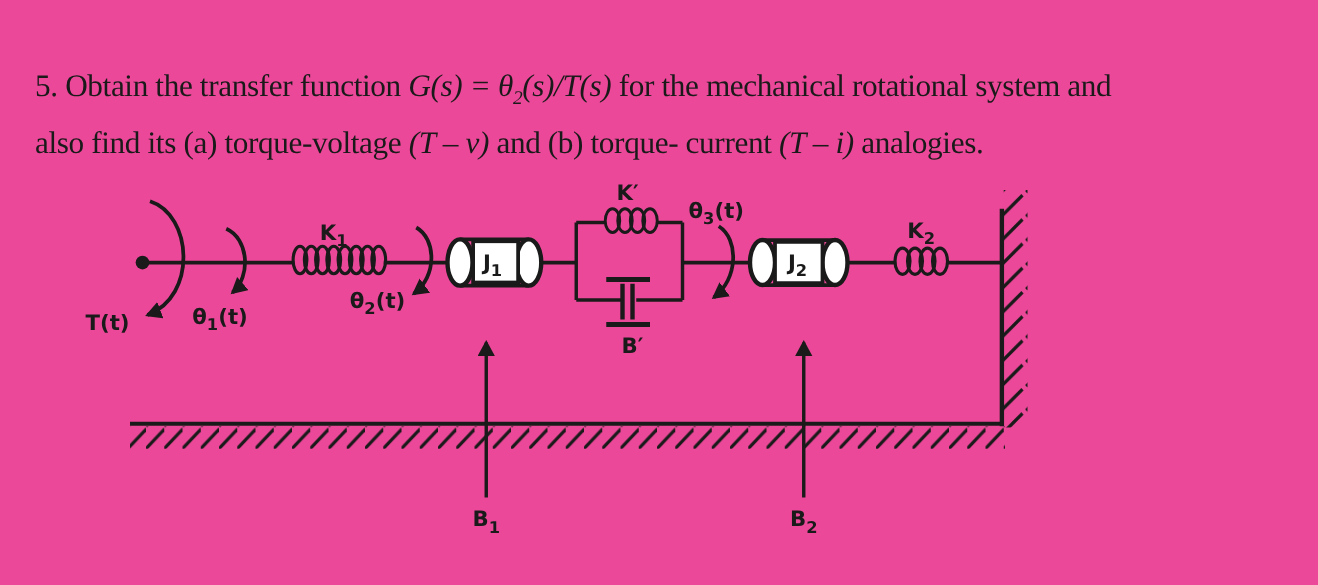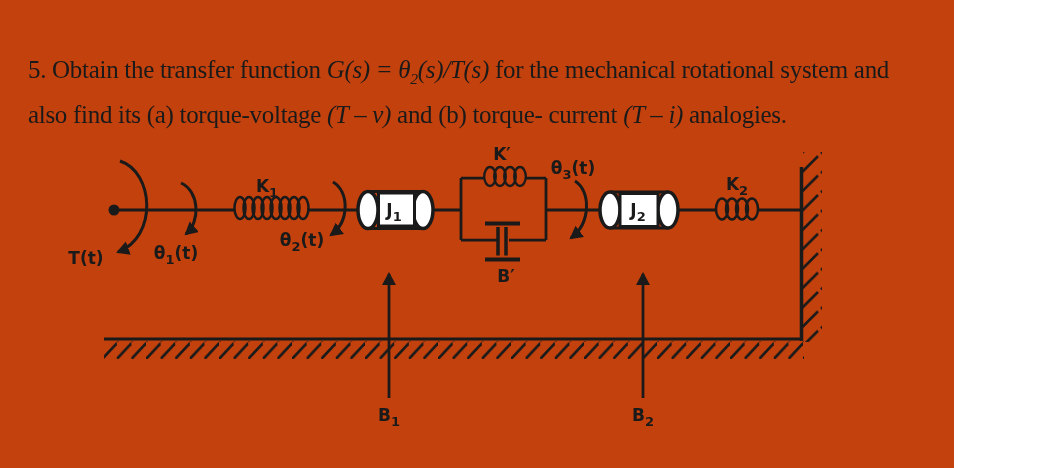--- a/index.html
+++ b/index.html
@@ -1,16 +1,16 @@
 <!DOCTYPE html>
 <html><head>
 <meta charset="utf-8">
 <style>
   html,body{margin:0;padding:0;background:#ffffff;}
-  .page{position:relative;width:954px;height:468px;background:#c2410c;overflow:hidden;
+  .page{position:relative;width:1054px;height:468px;background:#ec4899;overflow:hidden;
         font-family:"Liberation Serif", serif;color:#1a1a1a;}
   .pline{position:absolute;left:28px;white-space:nowrap;font-size:25px;line-height:30px;
          letter-spacing:-0.3px;color:#1a1a1a;}
   #line1{top:30px;}
   #line2{top:75px;text-align:right;}
   .math{font-style:italic;}
   .math sub{font-size:0.62em;font-style:italic;}
   svg{position:absolute;left:0;top:0;}
   svg text{font-family:"DejaVu Sans", sans-serif;font-weight:bold;font-size:17px;fill:#1a1a1a;}
   svg text .sub{font-size:13px;}

